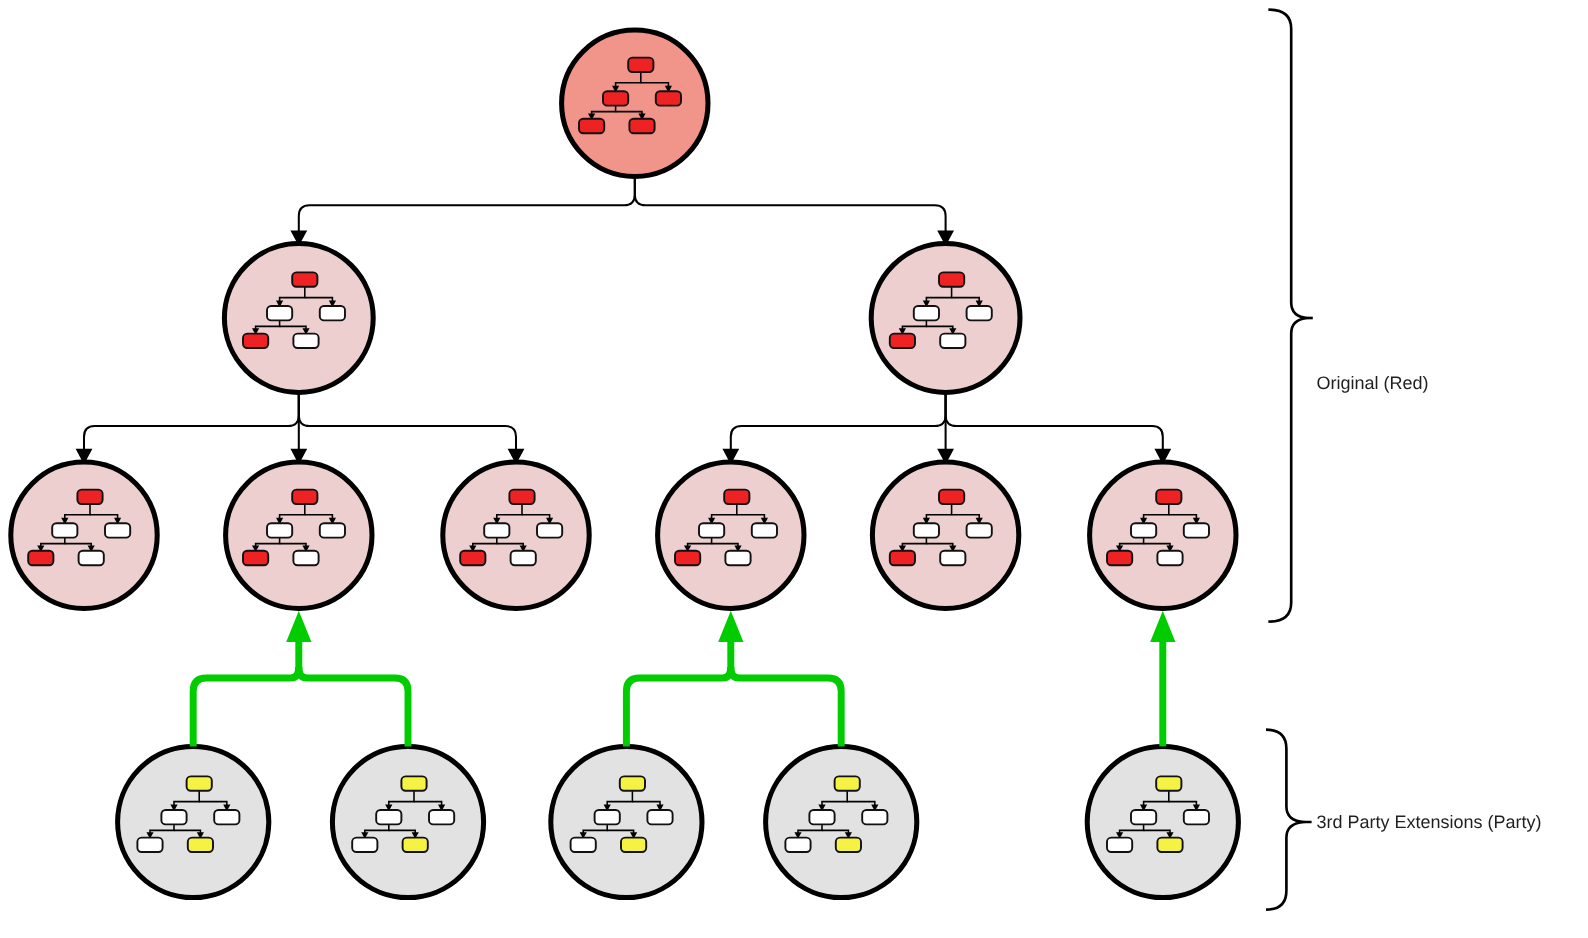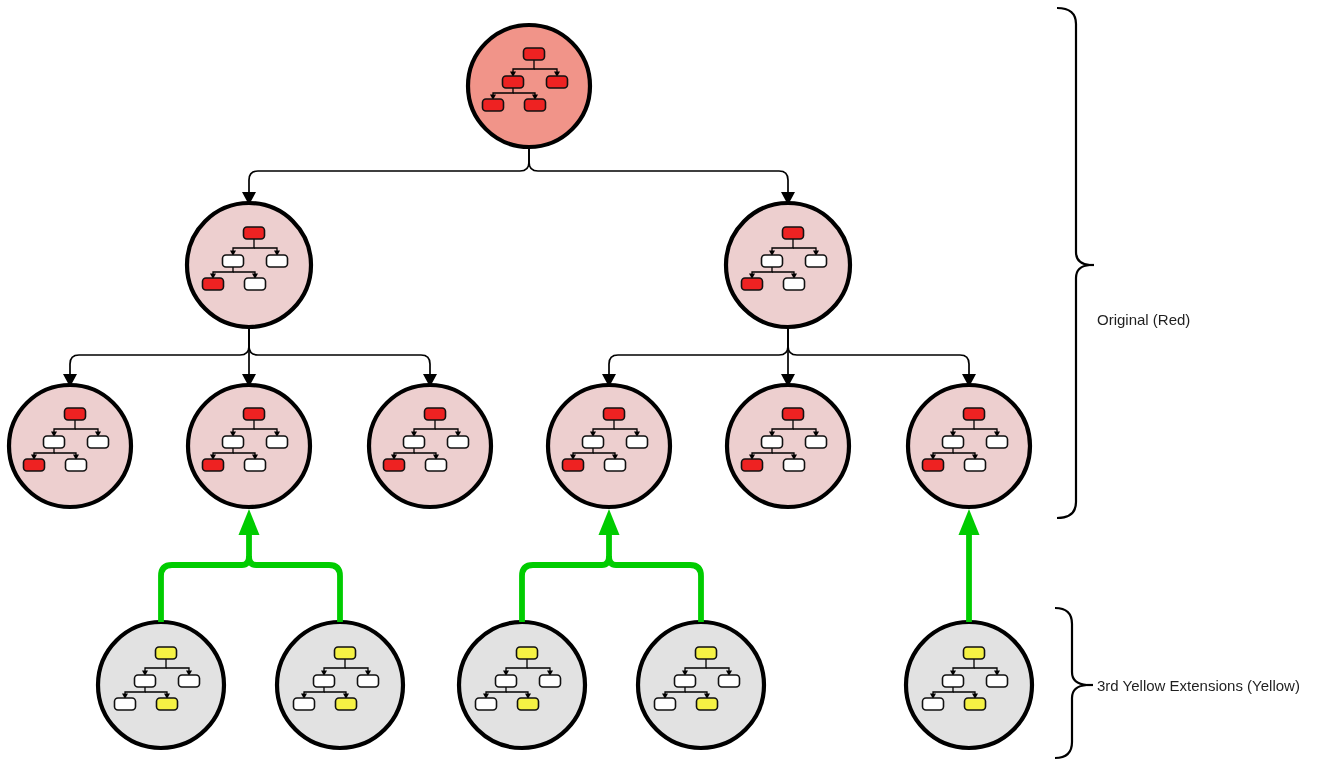--- a/index.html
+++ b/index.html
@@ -292,14 +292,14 @@
       <g>
         <path d="M 1057 8 Q 1076 8 1076 24 L 1076 252 Q 1076 264 1090 265 Q 1076 266 1076 278 L 1076 502 Q 1076 518 1057 518" fill="none" stroke="#000000" stroke-width="2.2" stroke-linejoin="round"></path>
         <path d="M 1090 265 L 1094 265" fill="none" stroke="#000000" stroke-width="2.2"></path>
       </g>
       <g>
         <path d="M 1055 608 Q 1072 608 1072 624 L 1072 672 Q 1072 684 1087 685 Q 1072 686 1072 698 L 1072 742 Q 1072 758 1055 758" fill="none" stroke="#000000" stroke-width="2.2" stroke-linejoin="round"></path>
         <path d="M 1087 685 L 1093 685" fill="none" stroke="#000000" stroke-width="2.2"></path>
       </g>
     </svg>
   <div class="legend-label original">Original (Red)</div>
-  <div class="legend-label extensions">3rd Yellow Extensions (Yellow)</div>
+  <div class="legend-label extensions">3rd Party Extensions (Party)</div>
 </div>
 
 </body></html>

